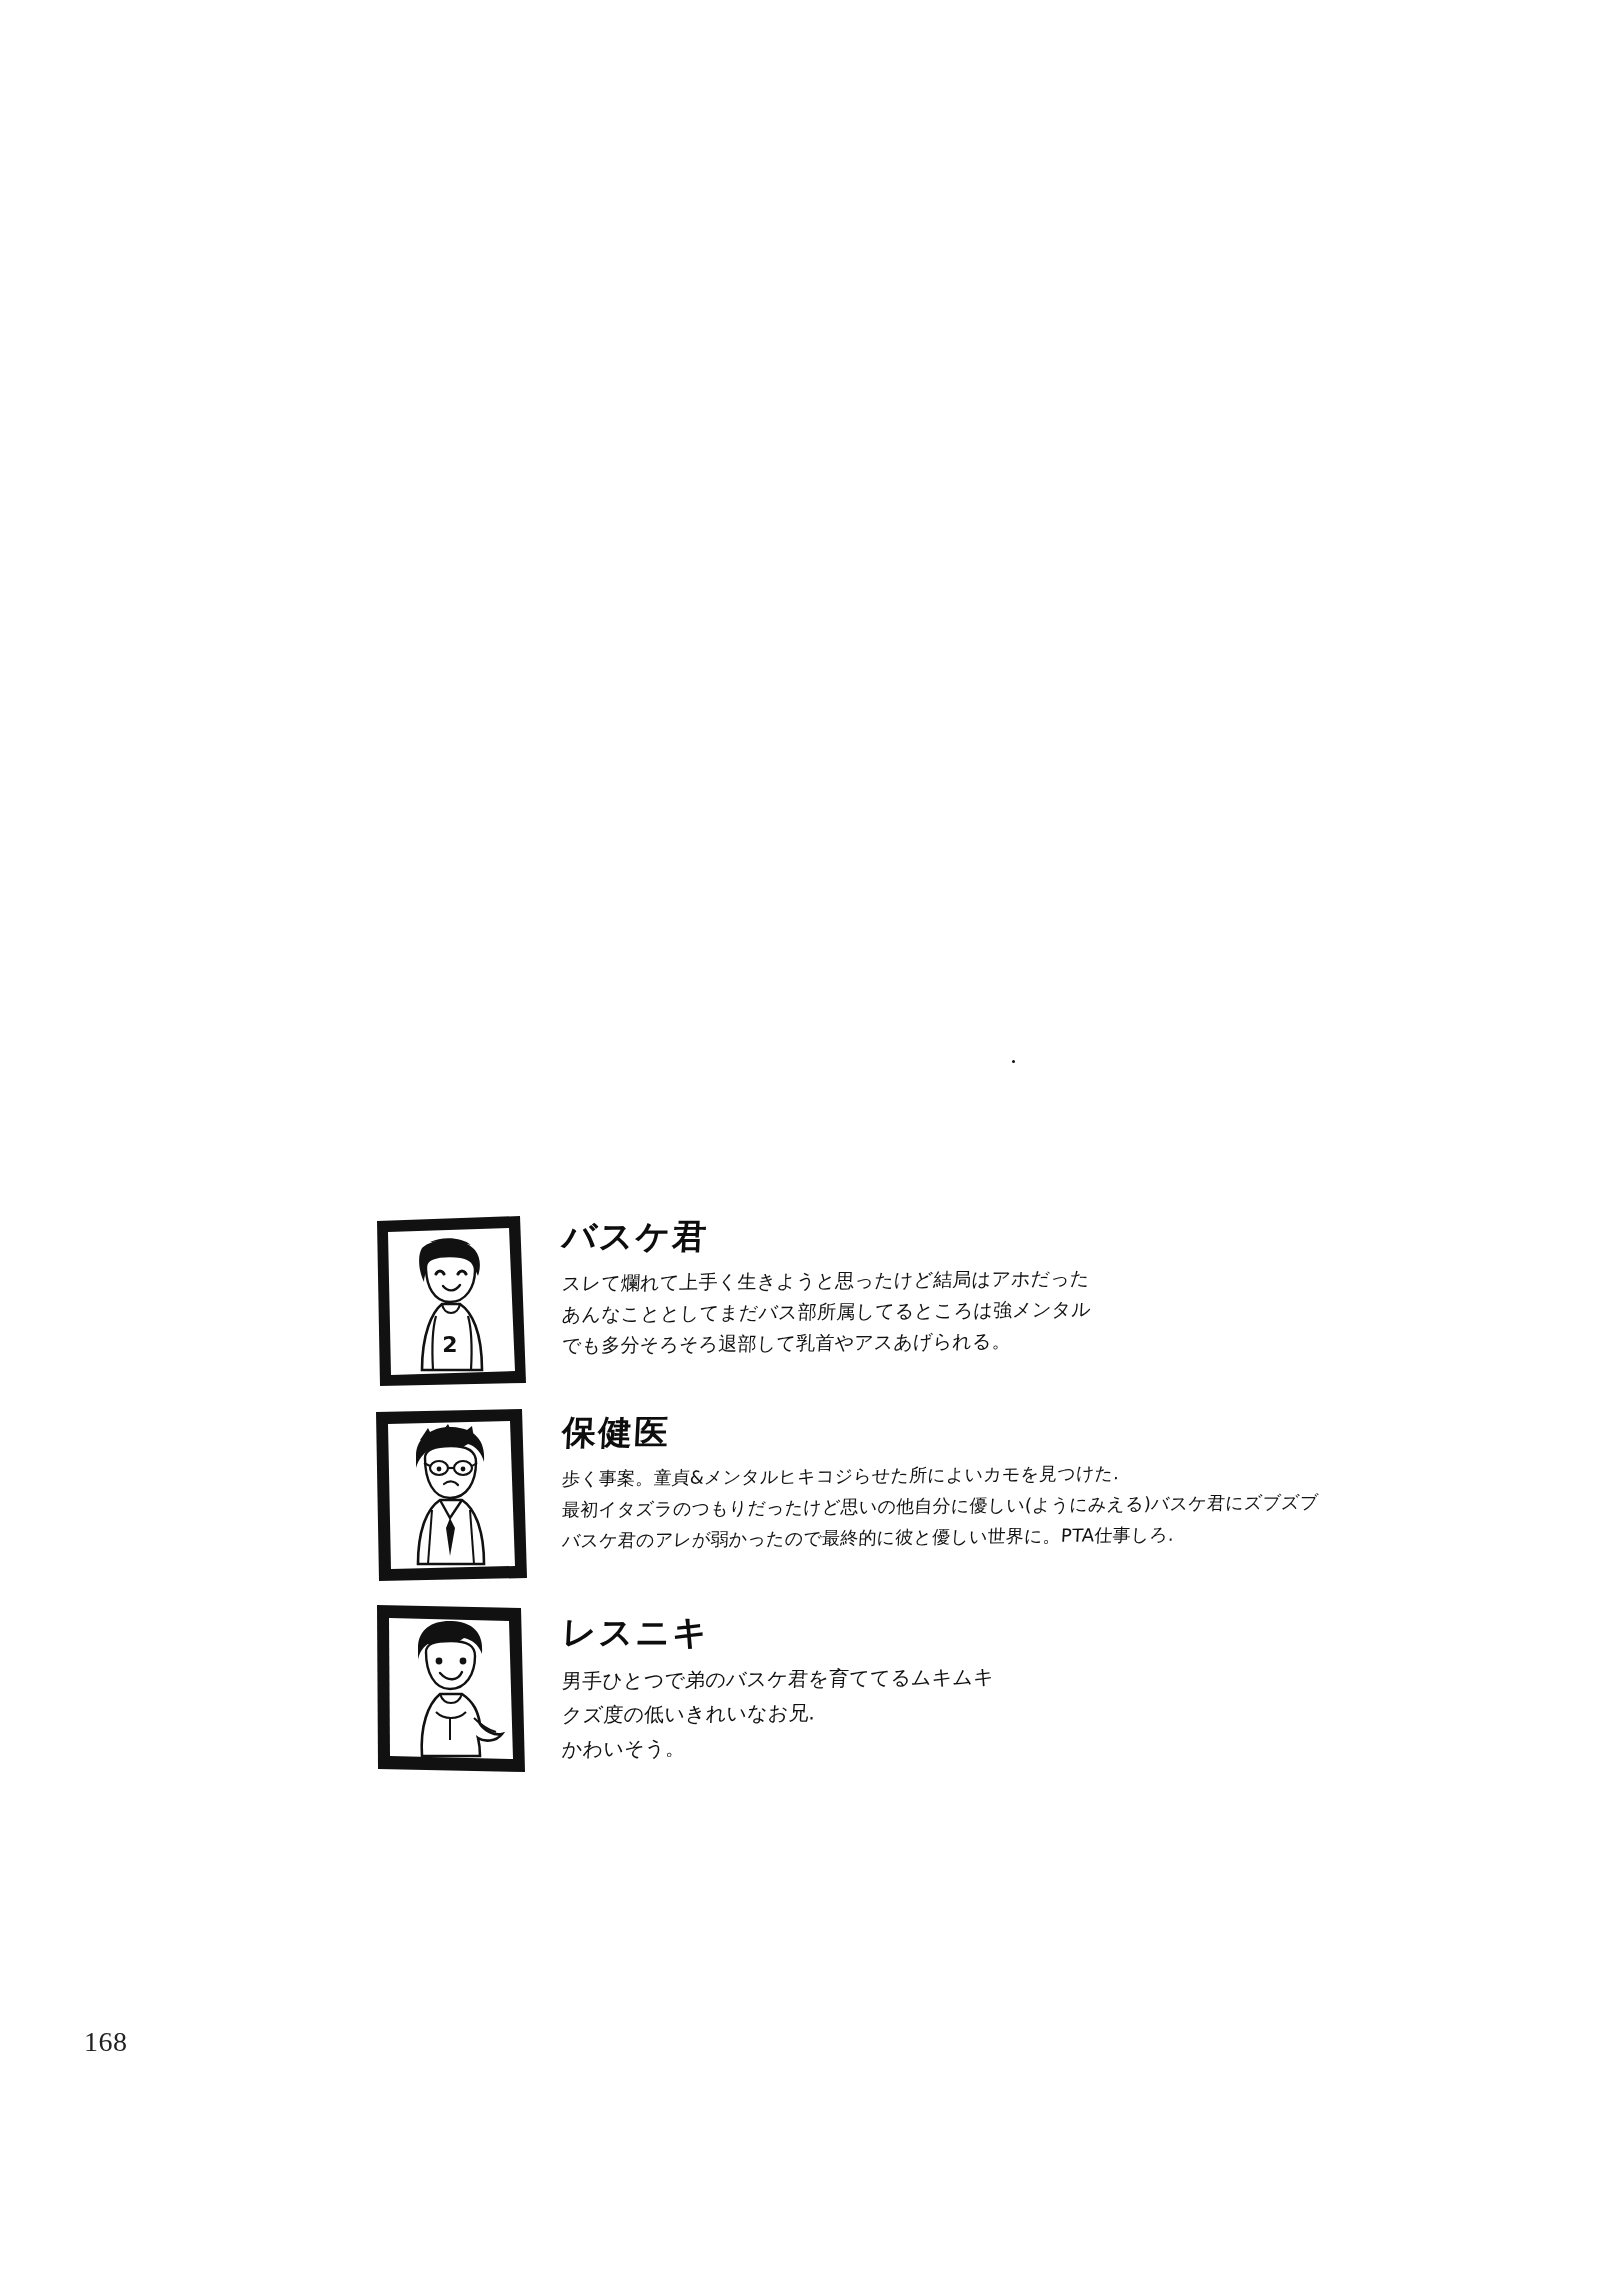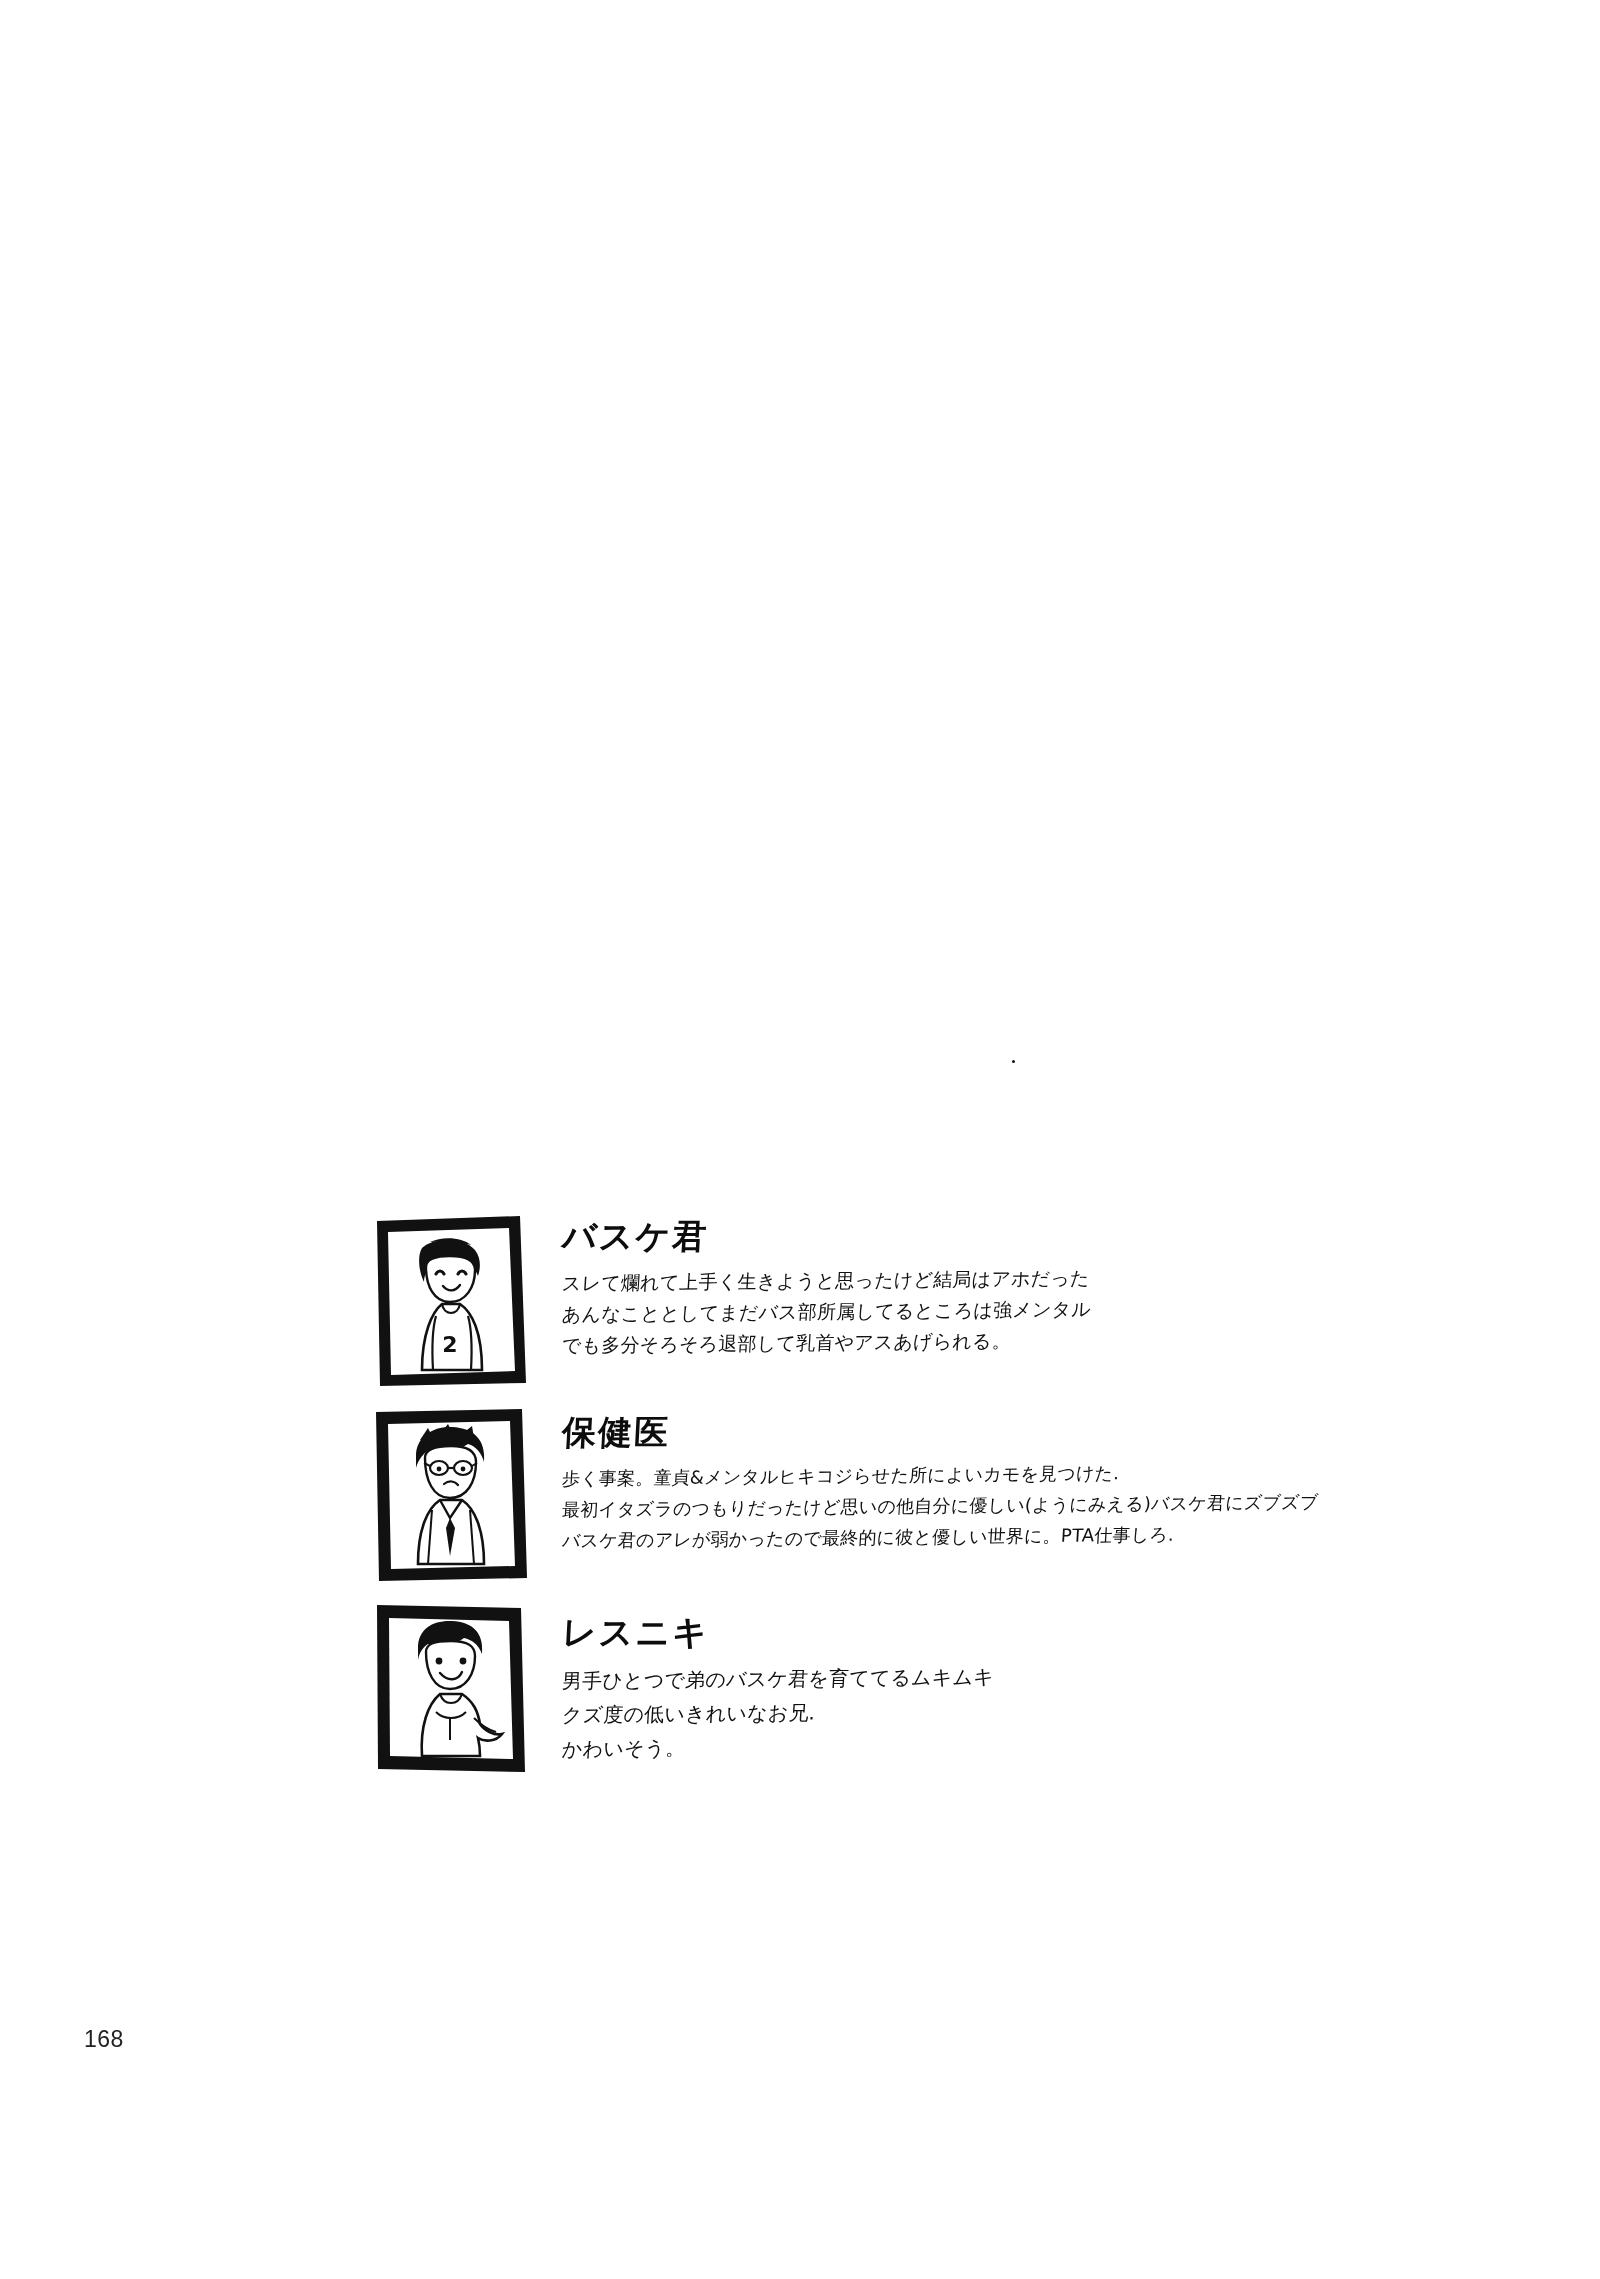--- a/index.html
+++ b/index.html
@@ -16,23 +16,23 @@
   }
   .page {
     position: absolute;
     inset: 0;
     background: #ffffff;
   }
   .page-number {
     position: absolute;
     left: 84px;
     top: 2026px;
-    font-size: 23px;
+    font-size: 28px;
     color: #222;
-    font-family: Liberation Sans, sans-serif;
+    font-family: Liberation Serif, serif;
     letter-spacing: 0.5px;
   }
   .dot-mark {
     position: absolute;
     left: 1012px;
     top: 1060px;
     width: 4px;
     height: 16px;
     color: #111;
     font-size: 18px;

